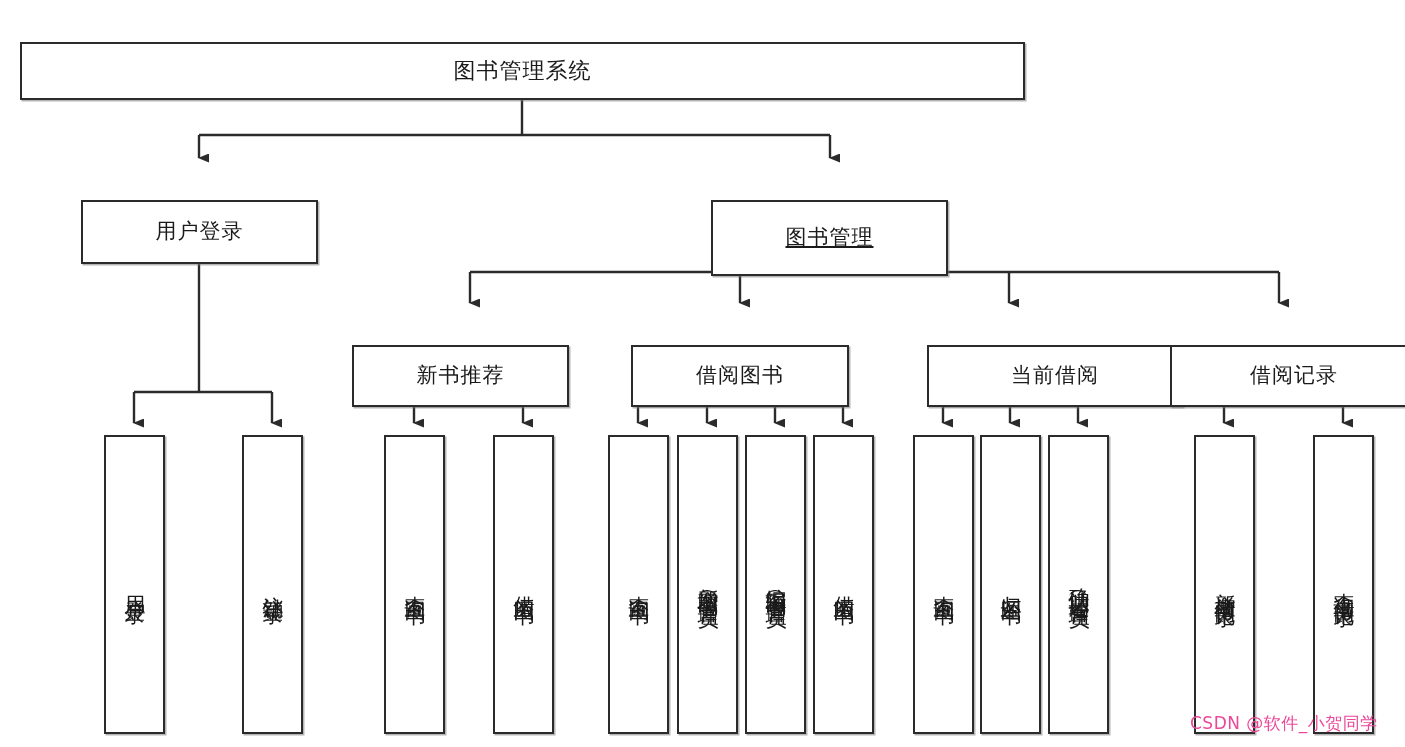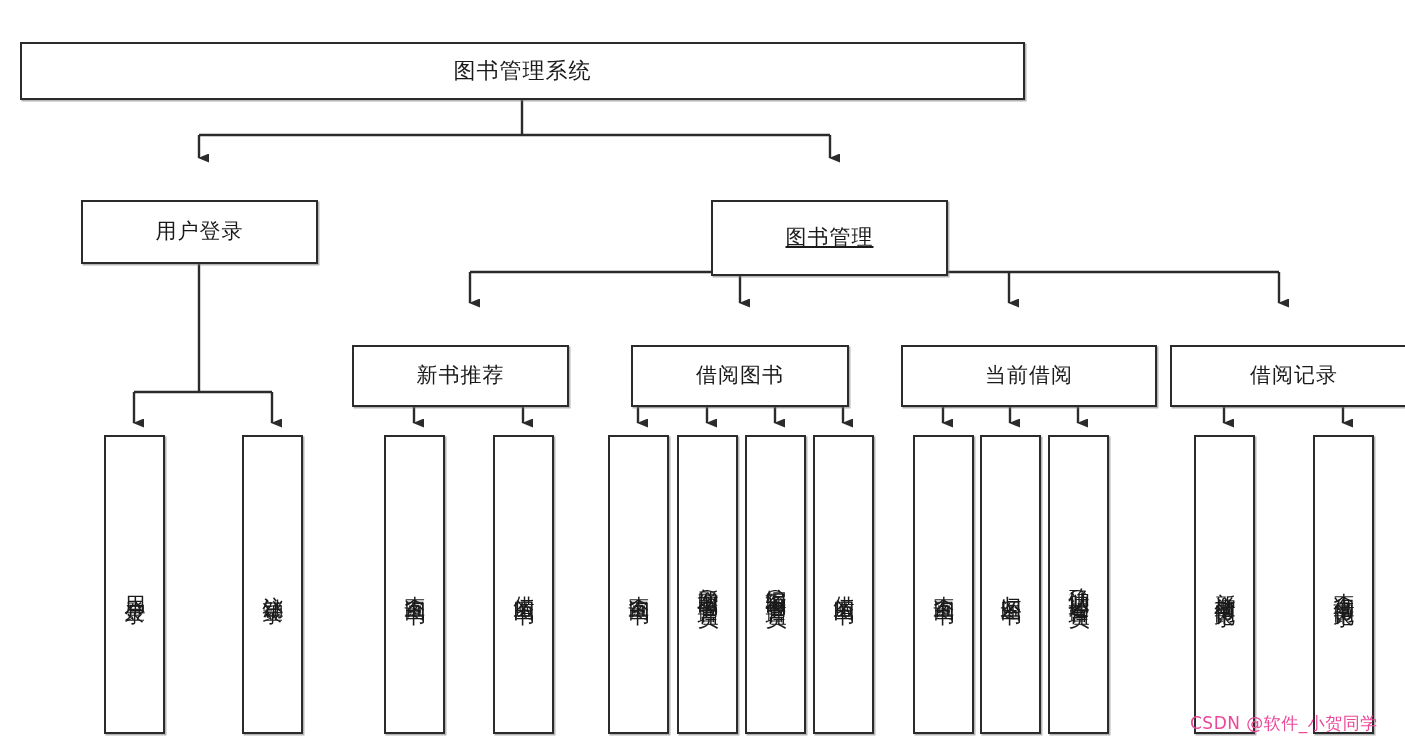--- a/index.html
+++ b/index.html
@@ -125,21 +125,21 @@
   <div class="node node-h" id="node-root" style="left:20px; top:12px; width:1005px; height:58px;">图书管理系统</div>
 
   <div class="node node-h" style="left:81px; top:170px; width:237px; height:64px;">用户登录</div>
 
   <div class="node node-h" style="left:711px; top:170px; width:237px; height:76px;text-decoration:underline;">图书管理</div>
 
   <div class="node node-h" style="left:352px; top:315px; width:217px; height:62px;">新书推荐</div>
 
   <div class="node node-h" style="left:631px; top:315px; width:218px; height:62px;">借阅图书</div>
 
-  <div class="node node-h" style="left:901px; top:315px; width:256px; height:62px;">当前借阅</div>
+  <div class="node node-h" style="left:927px; top:315px; width:256px; height:62px;">当前借阅</div>
 
   <div class="node node-h" style="left:1170px; top:315px; width:248px; height:62px;">借阅记录</div>
 
   <div class="node node-v" style="left:104px; top:435px; width:61px; height:299px;">用户登录</div>
 
   <div class="node node-v" style="left:242px; top:435px; width:61px; height:299px;">注销登录</div>
 
   <div class="node node-v" style="left:384px; top:435px; width:61px; height:299px;">查询图书</div>
 
   <div class="node node-v" style="left:493px; top:435px; width:61px; height:299px;">借阅图书</div>

